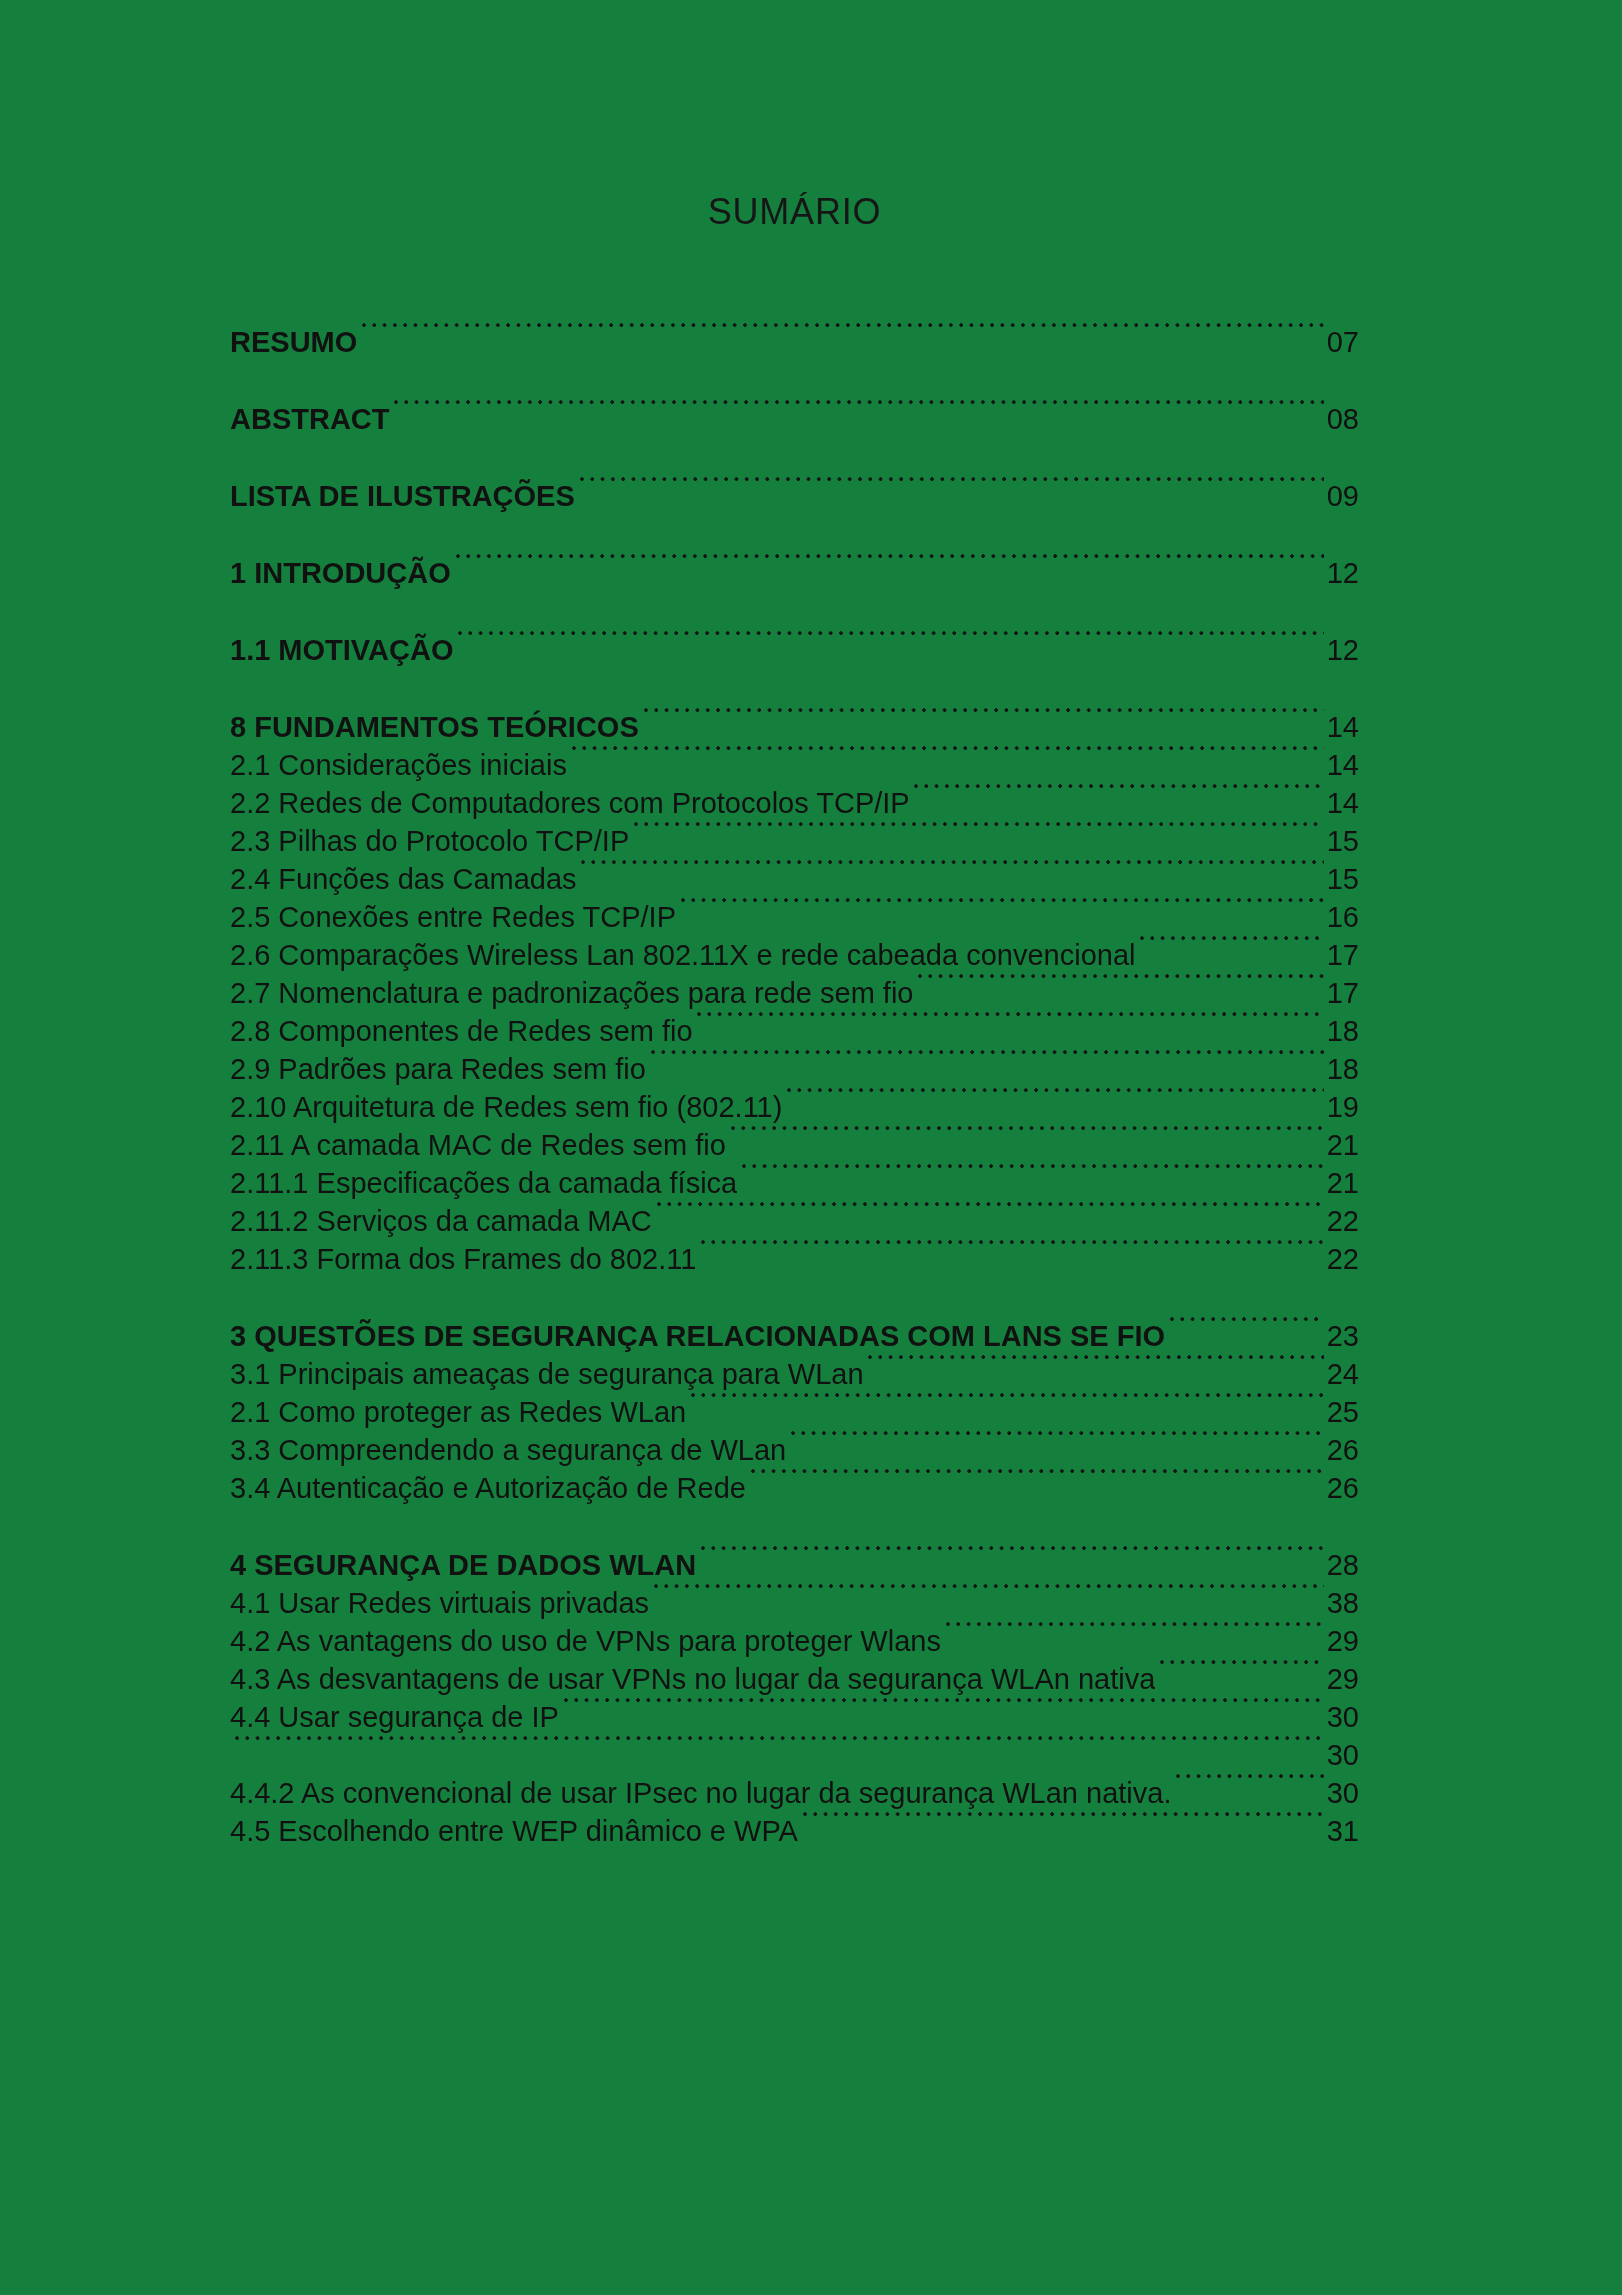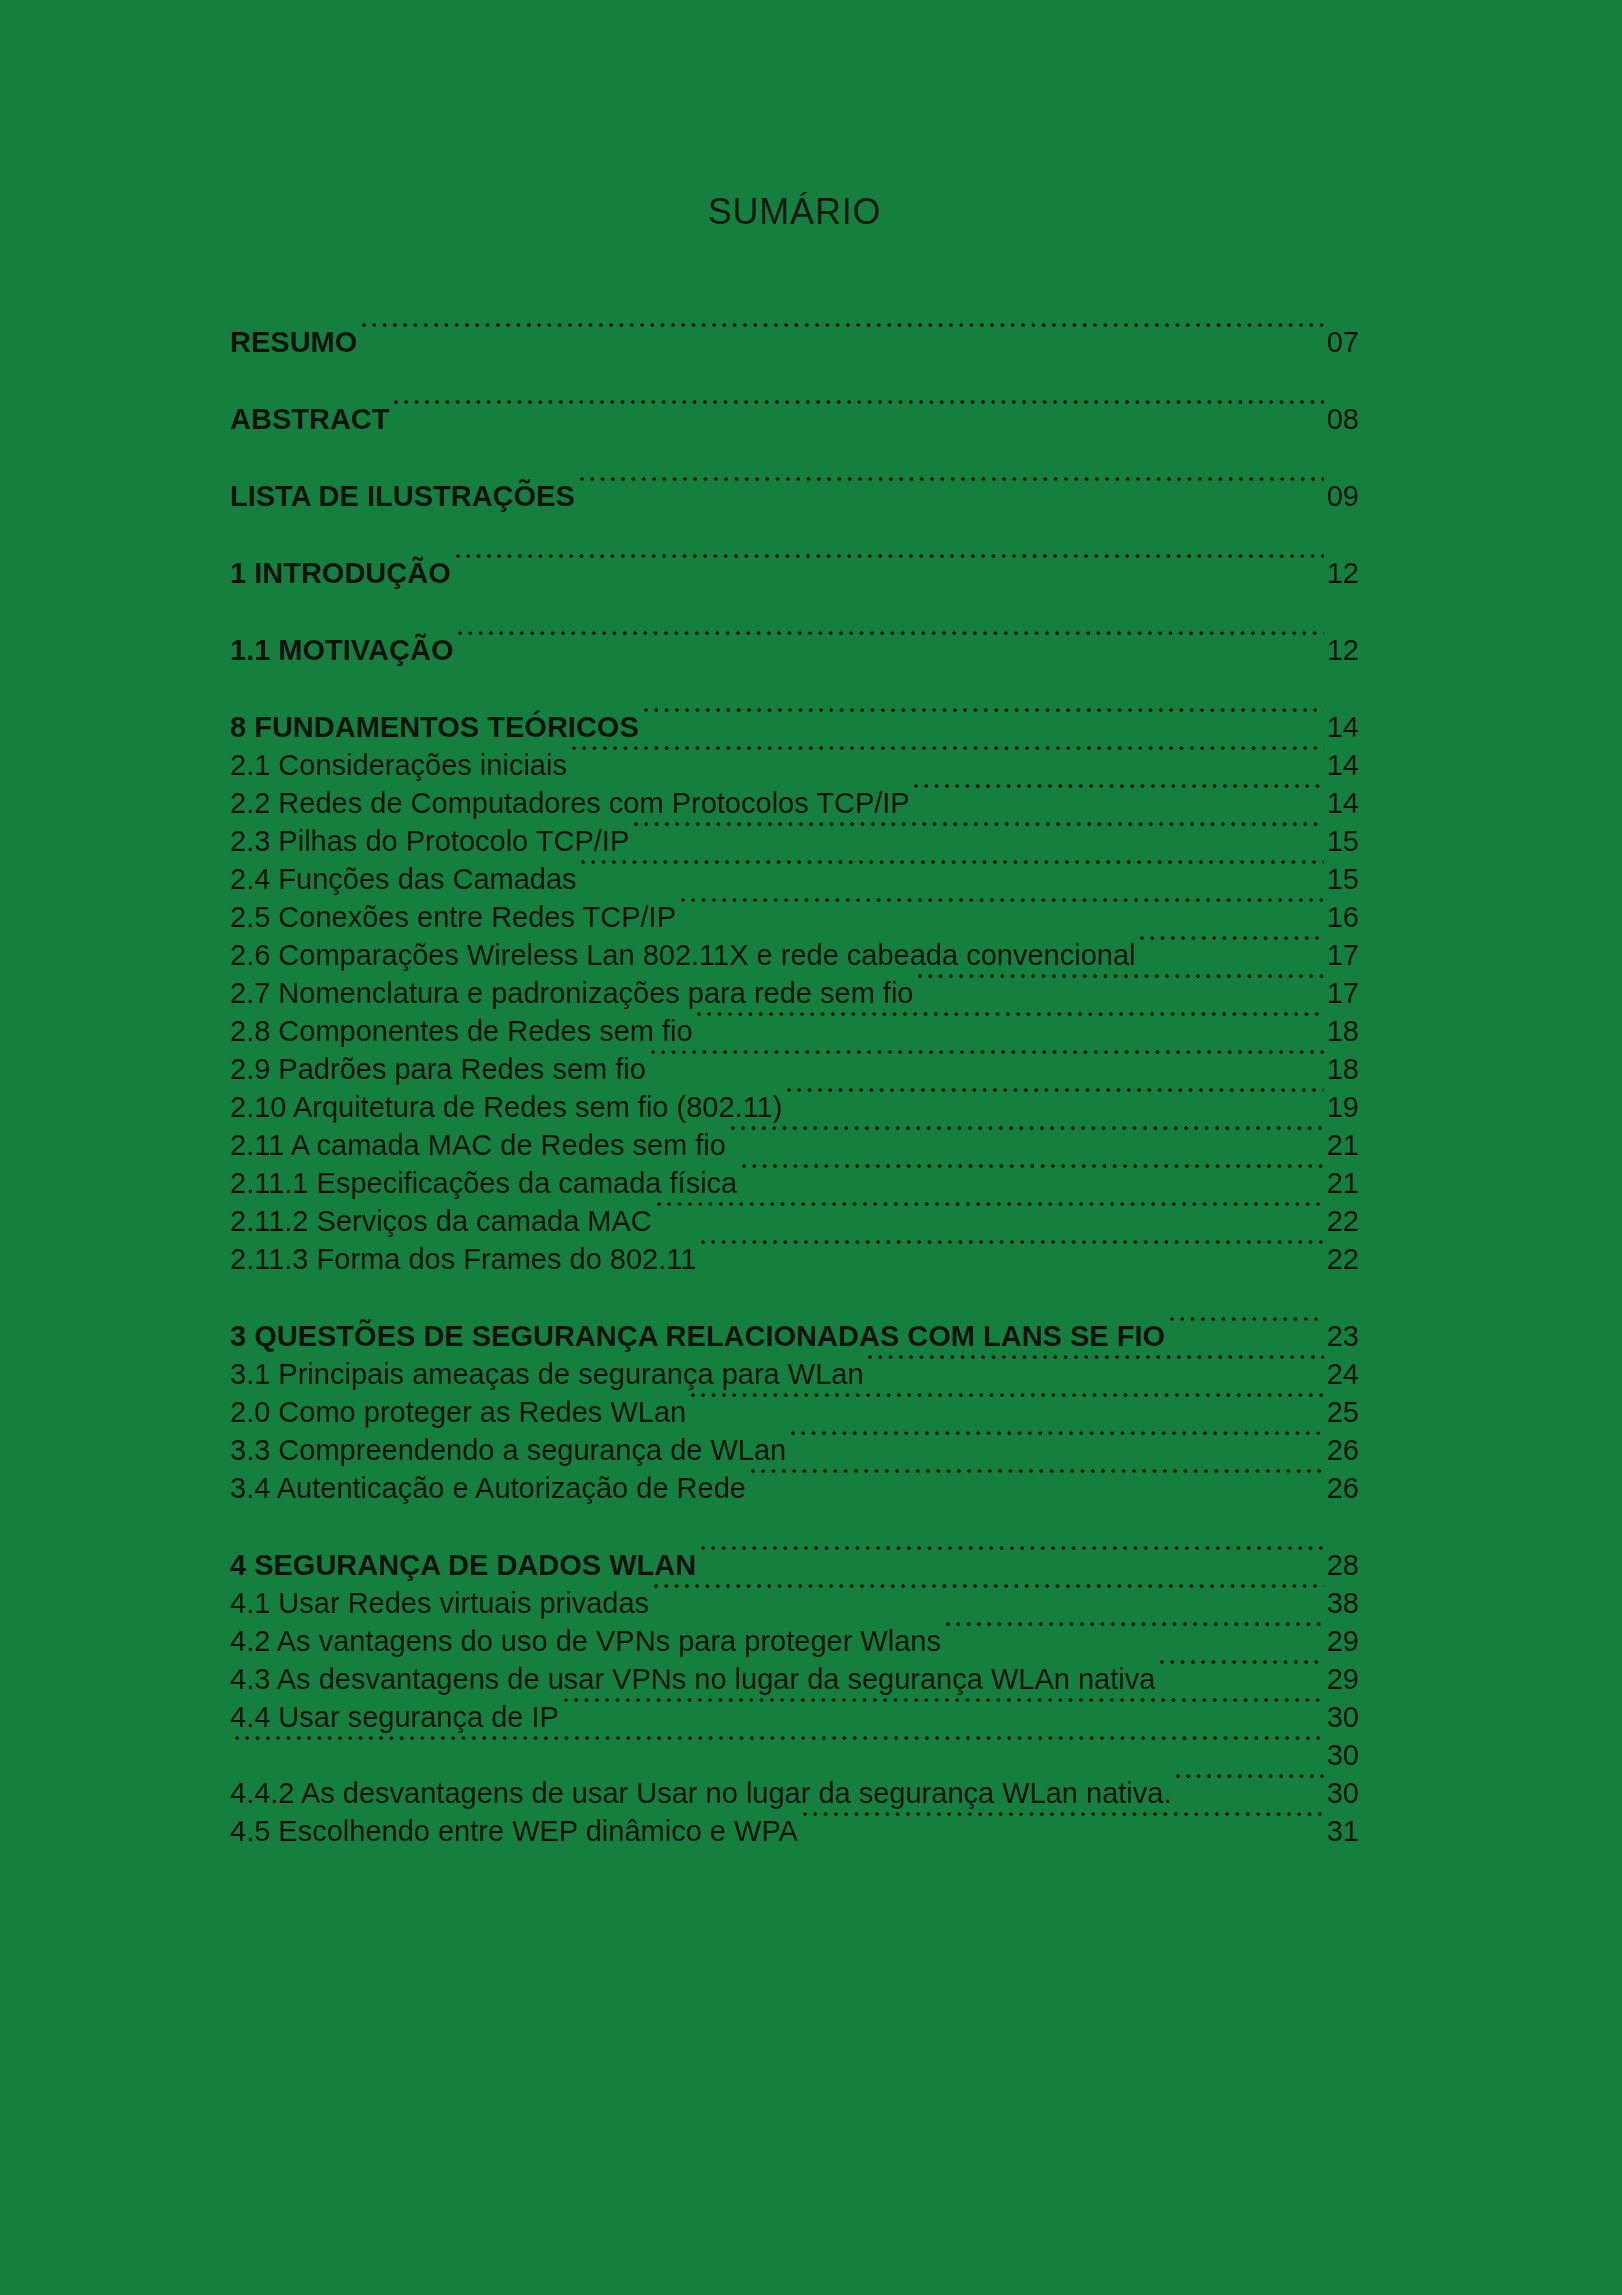--- a/index.html
+++ b/index.html
@@ -181,21 +181,21 @@
       <span class="pagenum">23</span>
     </div>
 
     <div class="r">
       <span class="label">3.1 Principais ameaças de segurança para WLan</span>
       <span class="leader"></span>
       <span class="pagenum">24</span>
     </div>
 
     <div class="r">
-      <span class="label">2.0 Como proteger as Redes WLan</span>
+      <span class="label">2.1 Como proteger as Redes WLan</span>
       <span class="leader"></span>
       <span class="pagenum">25</span>
     </div>
 
     <div class="r">
       <span class="label">3.3 Compreendendo a segurança de WLan</span>
       <span class="leader"></span>
       <span class="pagenum">26</span>
     </div>
 
@@ -234,21 +234,21 @@
       <span class="leader"></span>
       <span class="pagenum">30</span>
     </div>
 
     <div class="r">
       <span class="leader"></span>
       <span class="pagenum">30</span>
     </div>
 
     <div class="r">
-      <span class="label">4.4.2 As desvantagens de usar Usar no lugar da segurança WLan nativa.</span>
+      <span class="label">4.4.2 As convencional de usar IPsec no lugar da segurança WLan nativa.</span>
       <span class="leader"></span>
       <span class="pagenum">30</span>
     </div>
 
     <div class="r">
       <span class="label">4.5 Escolhendo entre WEP dinâmico e WPA</span>
       <span class="leader"></span>
       <span class="pagenum">31</span>
     </div>
 

